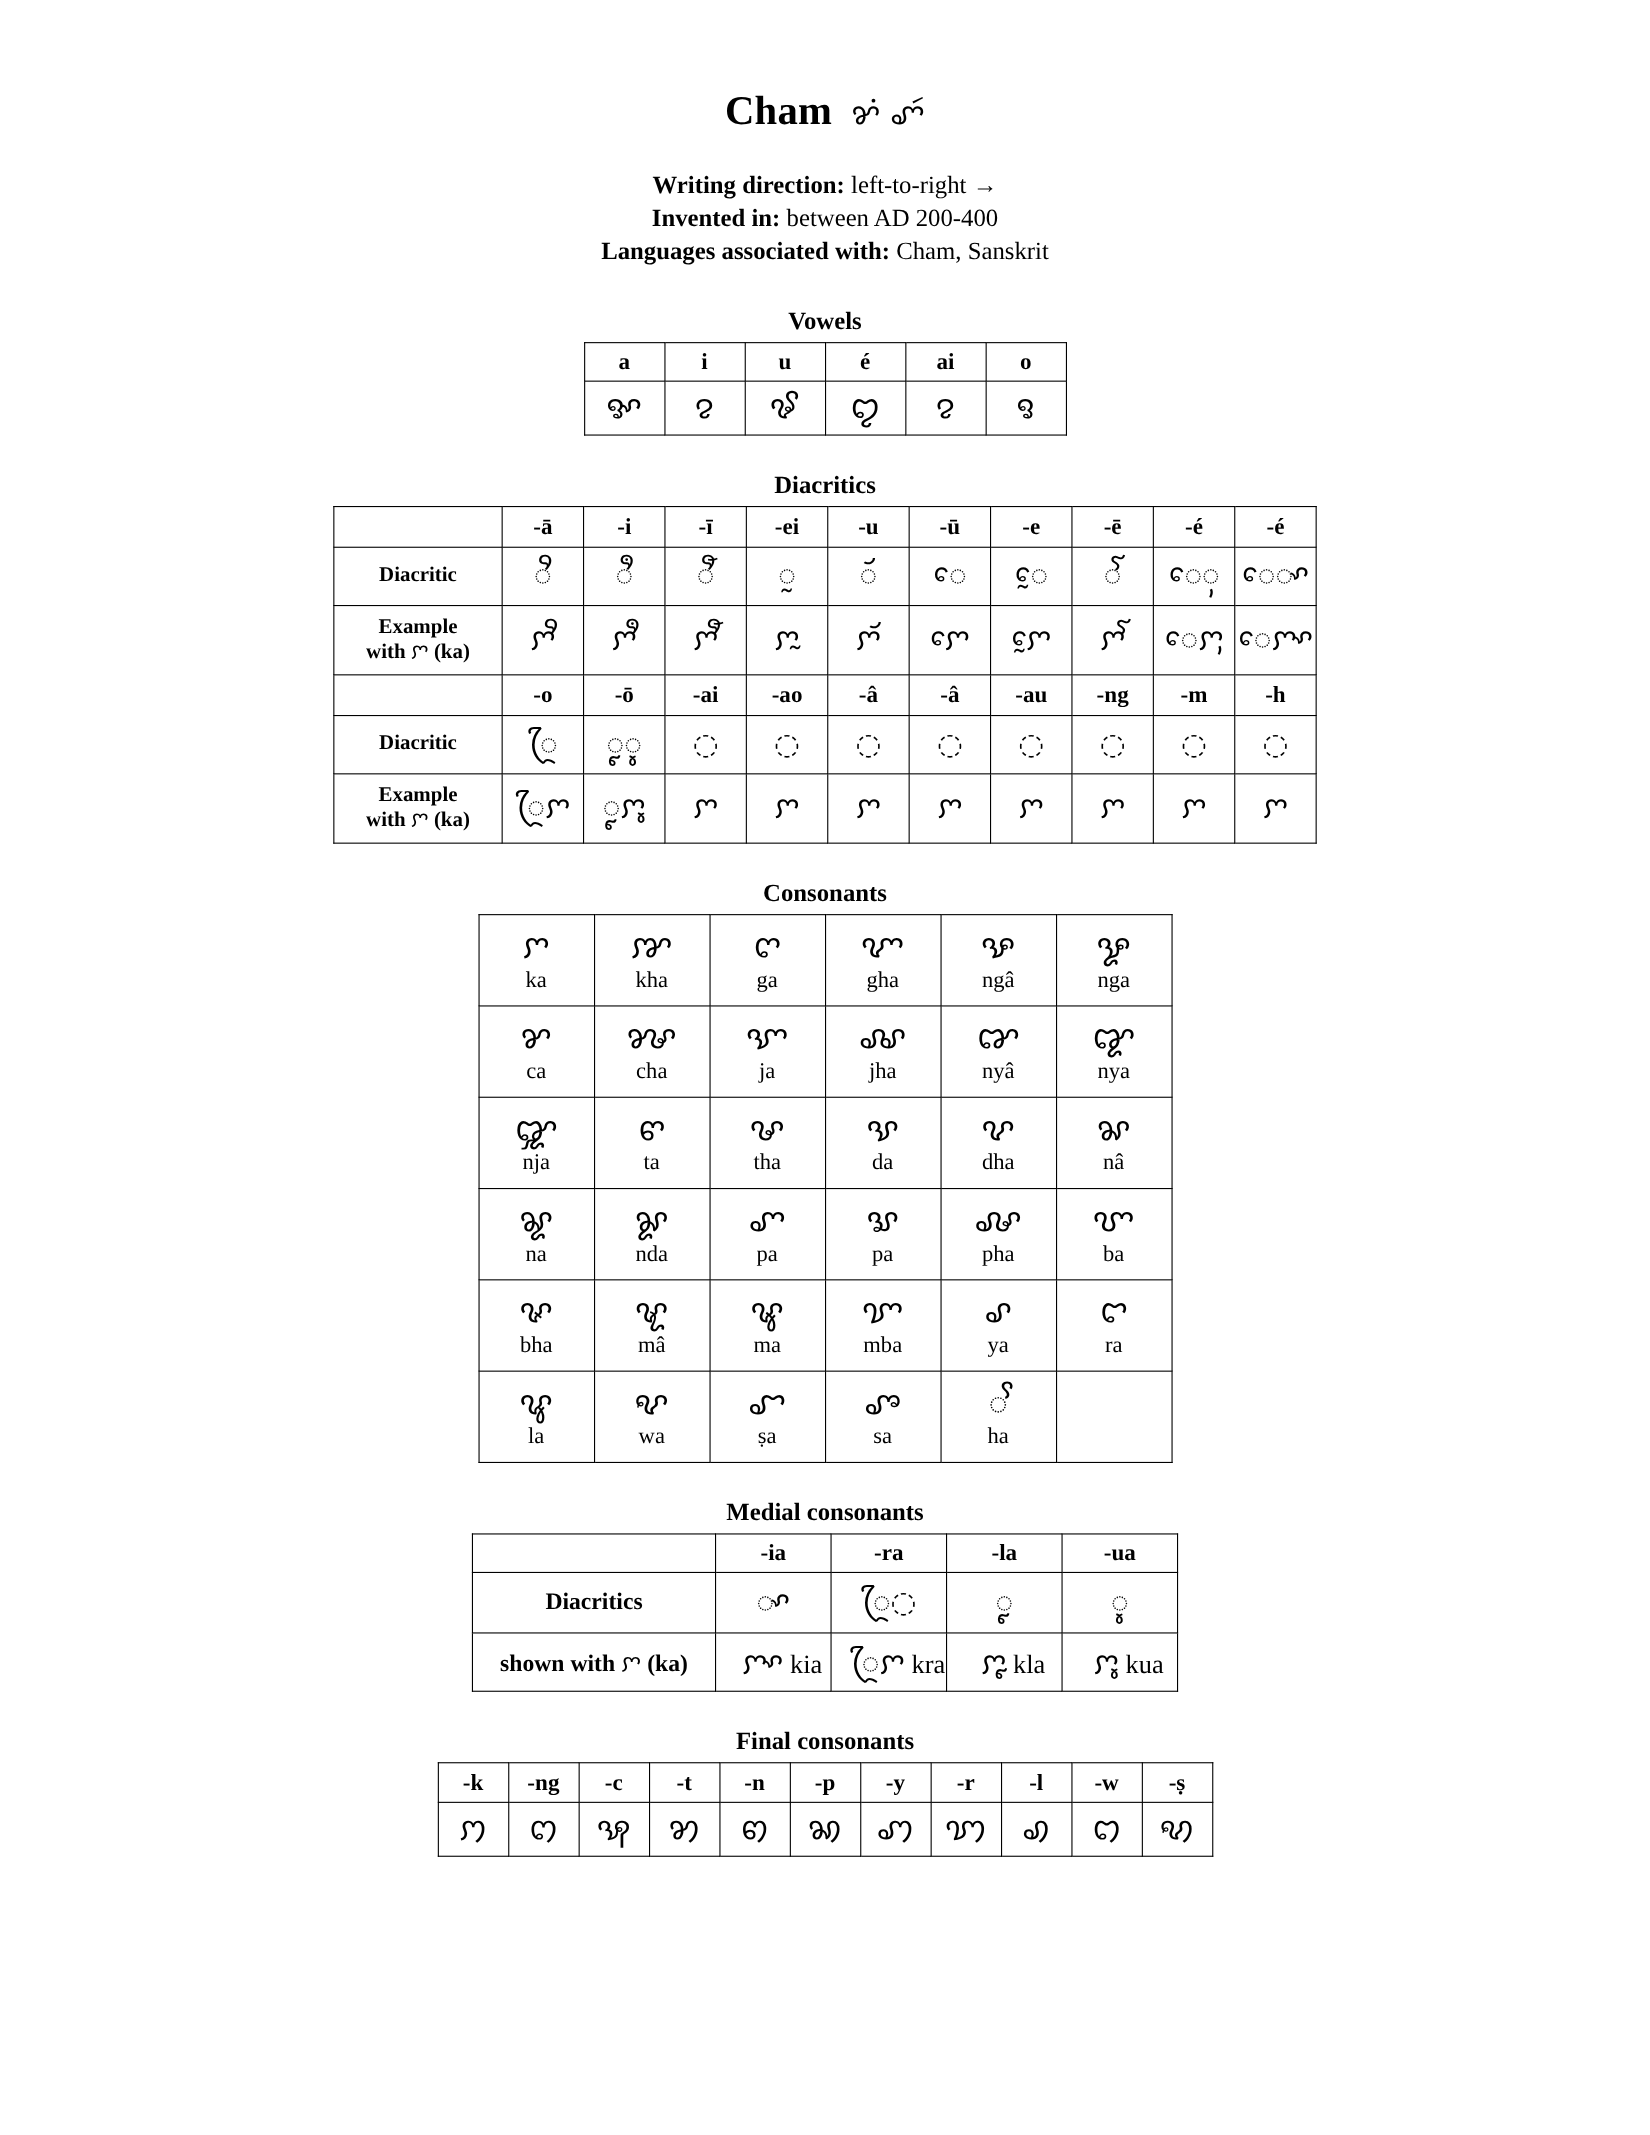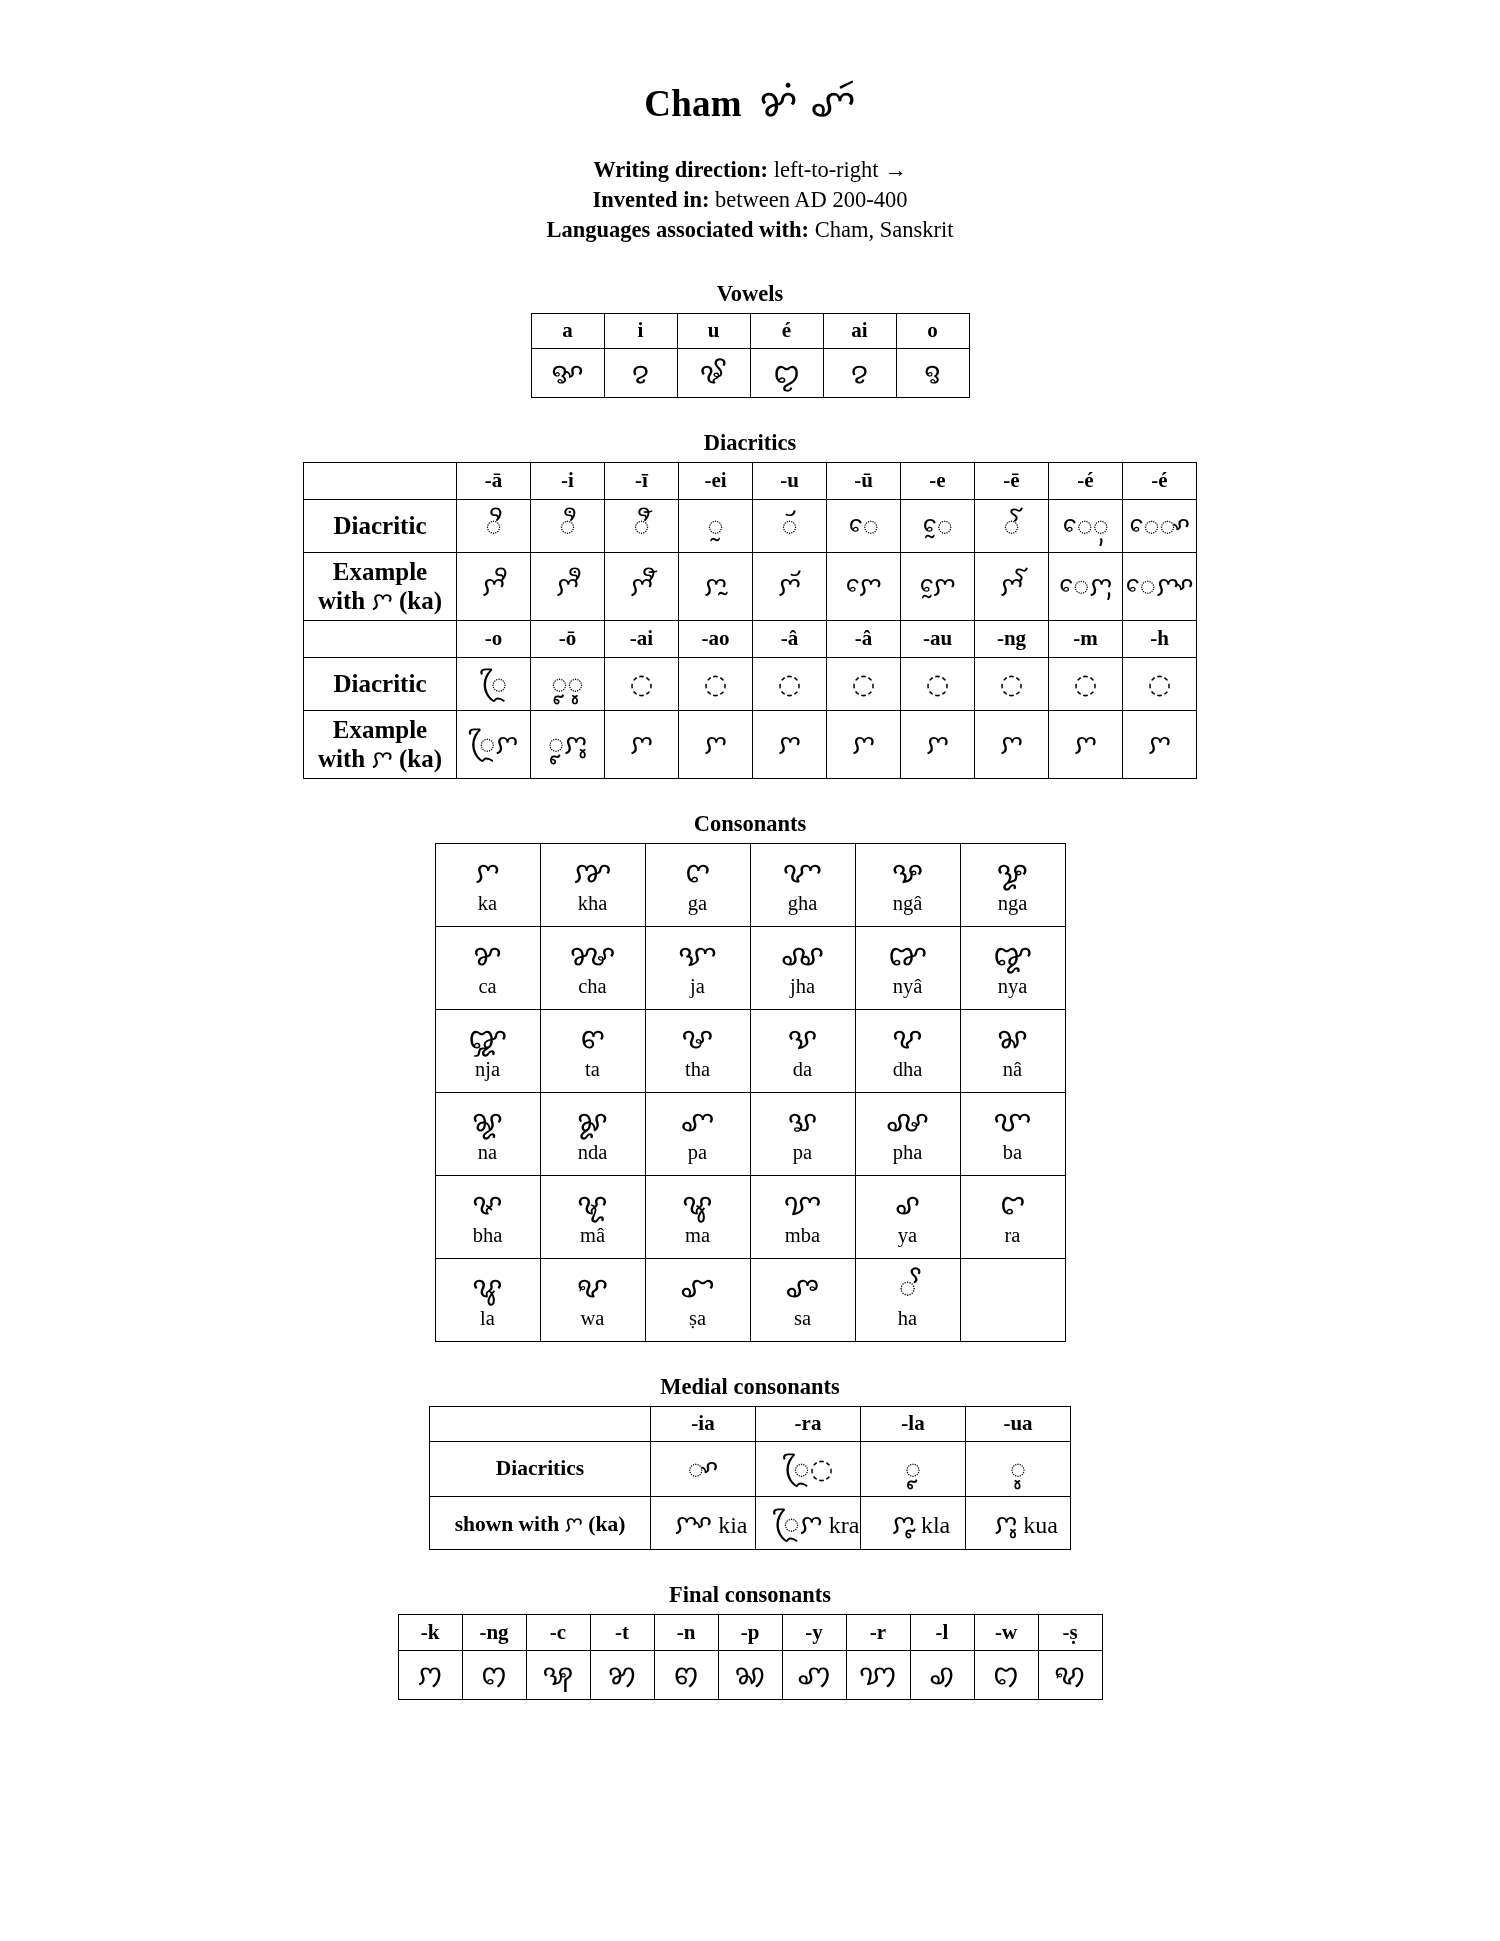--- a/index.html
+++ b/index.html
@@ -31,21 +31,21 @@
     font-size: 37px;
     font-weight: bold;
     text-align: center;
     letter-spacing: 0.2px;
     line-height: 1.1;
     white-space: nowrap;
   }
   .title .native {
     font-family: "DejaVu Sans", sans-serif;
     font-weight: normal;
-    font-size: 39px;
+    font-size: 27px;
     padding-left: 8px;
   }
 
   
   .meta {
     margin-top: 30px;
     text-align: center;
     font-size: 22.5px;
     line-height: 30px;
   }
@@ -93,21 +93,21 @@
   .tbl-vowels td {
     height: 48px;
     font-size: 29px;
   }
 
   
   .tbl-dia th, .tbl-dia td { font-size: 20.5px; }
   .tbl-dia .rowlbl {
     width: 148px;
     font-weight: bold;
-    font-size: 25px;
+    font-size: 19px;
     line-height: 1.18;
     padding: 4px 2px;
   }
   .tbl-dia .colhd {
     width: 73px;
     height: 36px;
     font-weight: bold;
     font-size: 21px;
   }
   .tbl-dia .dcell {

